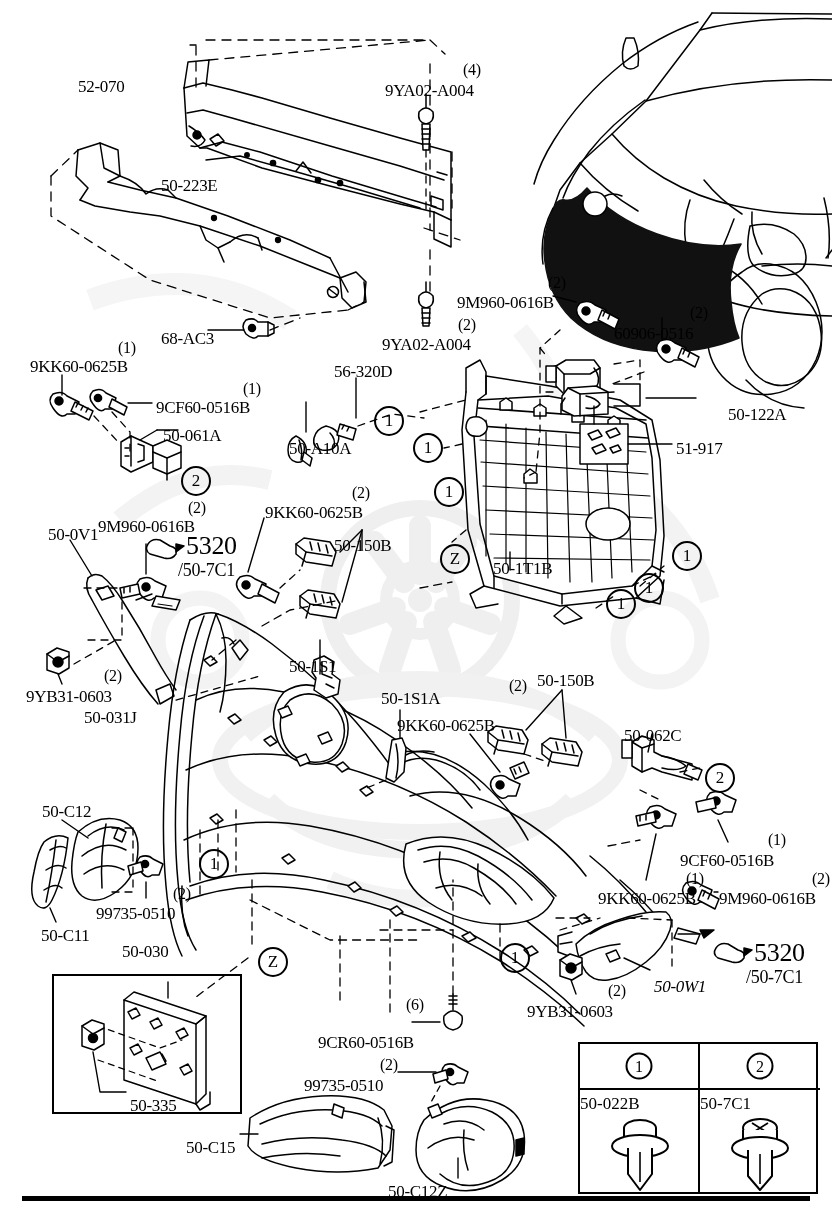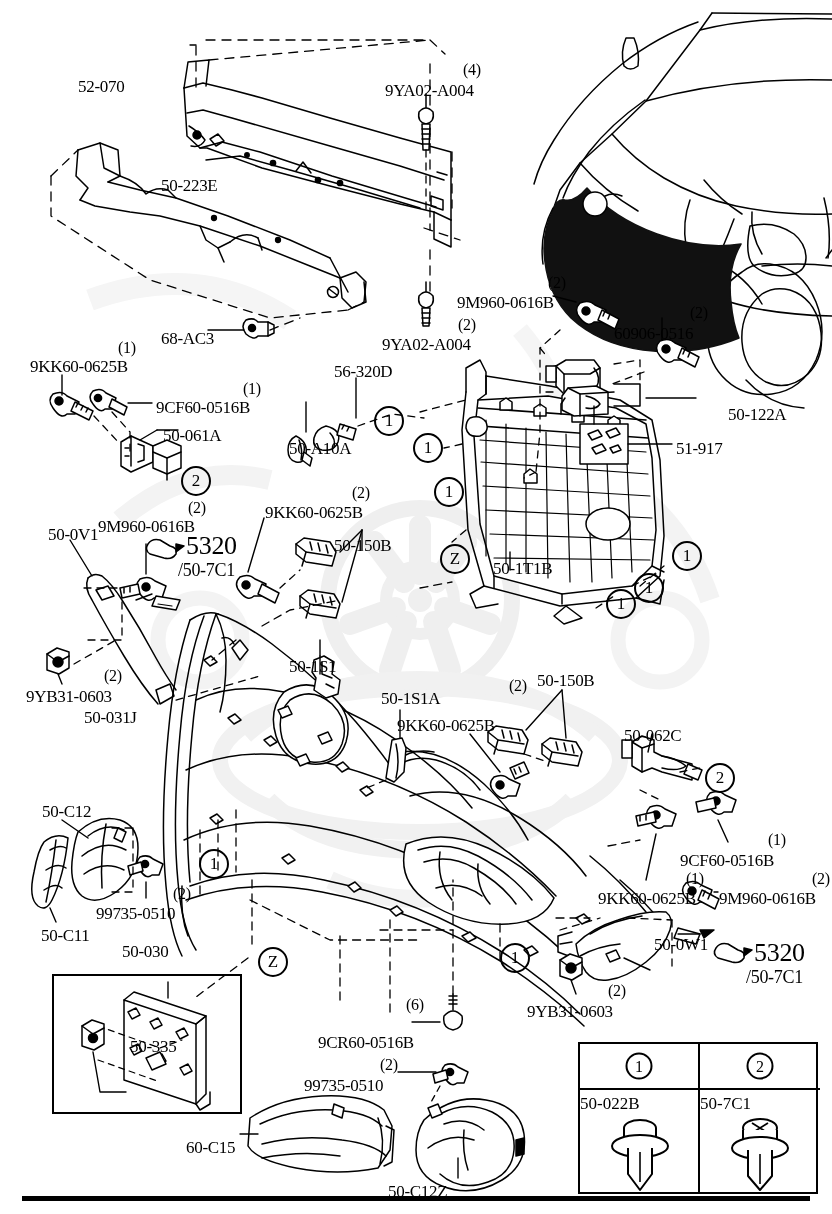--- a/index.html
+++ b/index.html
@@ -744,22 +744,22 @@
     <div class="lbl" style="left: 98px; top: 518px;">9M960-0616B</div>
     <div class="lbl qty" style="left: 188px; top: 500px;">(2)</div>
     <div class="lbl" style="left: 26px; top: 688px;">9YB31-0603</div>
     <div class="lbl qty" style="left: 104px; top: 668px;">(2)</div>
     <div class="lbl" style="left: 84px; top: 709px;">50-031J</div>
     <div class="lbl" style="left: 42px; top: 803px;">50-C12</div>
     <div class="lbl" style="left: 41px; top: 927px;">50-C11</div>
     <div class="lbl" style="left: 96px; top: 905px;">99735-0510</div>
     <div class="lbl qty" style="left: 173px; top: 886px;">(2)</div>
     <div class="lbl" style="left: 122px; top: 943px;">50-030</div>
-    <div class="lbl" style="left: 130px; top: 1038px;">50-335</div>
-    <div class="lbl" style="left: 186px; top: 1139px;">60-C15</div>
+    <div class="lbl" style="left: 130px; top: 1097px;">50-335</div>
+    <div class="lbl" style="left: 186px; top: 1139px;">50-C15</div>
     <div class="lbl" style="left: 304px; top: 1077px;">99735-0510</div>
     <div class="lbl qty" style="left: 380px; top: 1057px;">(2)</div>
     <div class="lbl" style="left: 388px; top: 1183px;">50-C12Z</div>
     <div class="lbl" style="left: 318px; top: 1017px; margin-top: 17px;">9CR60-0516B</div>
     <div class="lbl qty" style="left: 406px; top: 997px;">(6)</div>
     <div class="lbl" style="left: 334px; top: 363px;">56-320D</div>
     <div class="lbl" style="left: 289px; top: 392px; margin-top: 48px;">50-A10A</div>
     <div class="lbl" style="left: 265px; top: 504px;">9KK60-0625B</div>
     <div class="lbl qty" style="left: 352px; top: 485px;">(2)</div>
     <div class="lbl" style="left: 334px; top: 537px;">50-150B</div>
@@ -768,21 +768,21 @@
     <div class="lbl" style="left: 397px; top: 717px;">9KK60-0625B</div>
     <div class="lbl qty" style="left: 509px; top: 678px;">(2)</div>
     <div class="lbl" style="left: 537px; top: 672px;">50-150B</div>
     <div class="lbl" style="left: 624px; top: 727px;">50-062C</div>
     <div class="lbl" style="left: 680px; top: 852px;">9CF60-0516B</div>
     <div class="lbl qty" style="left: 768px; top: 832px;">(1)</div>
     <div class="lbl" style="left: 598px; top: 890px;">9KK60-0625B</div>
     <div class="lbl qty" style="left: 686px; top: 871px;">(1)</div>
     <div class="lbl" style="left: 719px; top: 890px;">9M960-0616B</div>
     <div class="lbl qty" style="left: 812px; top: 871px;">(2)</div>
-    <div class="lbl" style="left: 654px; top: 936px;">50-0W1</div>
+    <div class="lbl" style="left: 654px; top: 978px; font-style: italic;">50-0W1</div>
     <div class="lbl" style="left: 527px; top: 1003px;">9YB31-0603</div>
     <div class="lbl qty" style="left: 608px; top: 983px;">(2)</div>
     <div class="lbl" style="left: 457px; top: 294px;">9M960-0616B</div>
     <div class="lbl qty" style="left: 548px; top: 275px;">(2)</div>
     <div class="lbl" style="left: 614px; top: 325px;">60906-0516</div>
     <div class="lbl qty" style="left: 690px; top: 305px;">(2)</div>
     <div class="lbl" style="left: 700px; top: 406px; margin-left: 28px;">50-122A</div>
     <div class="lbl" style="left: 676px; top: 440px;">51-917</div>
     <div class="lbl" style="left: 493px; top: 560px;">50-1T1B</div>
   </div>

